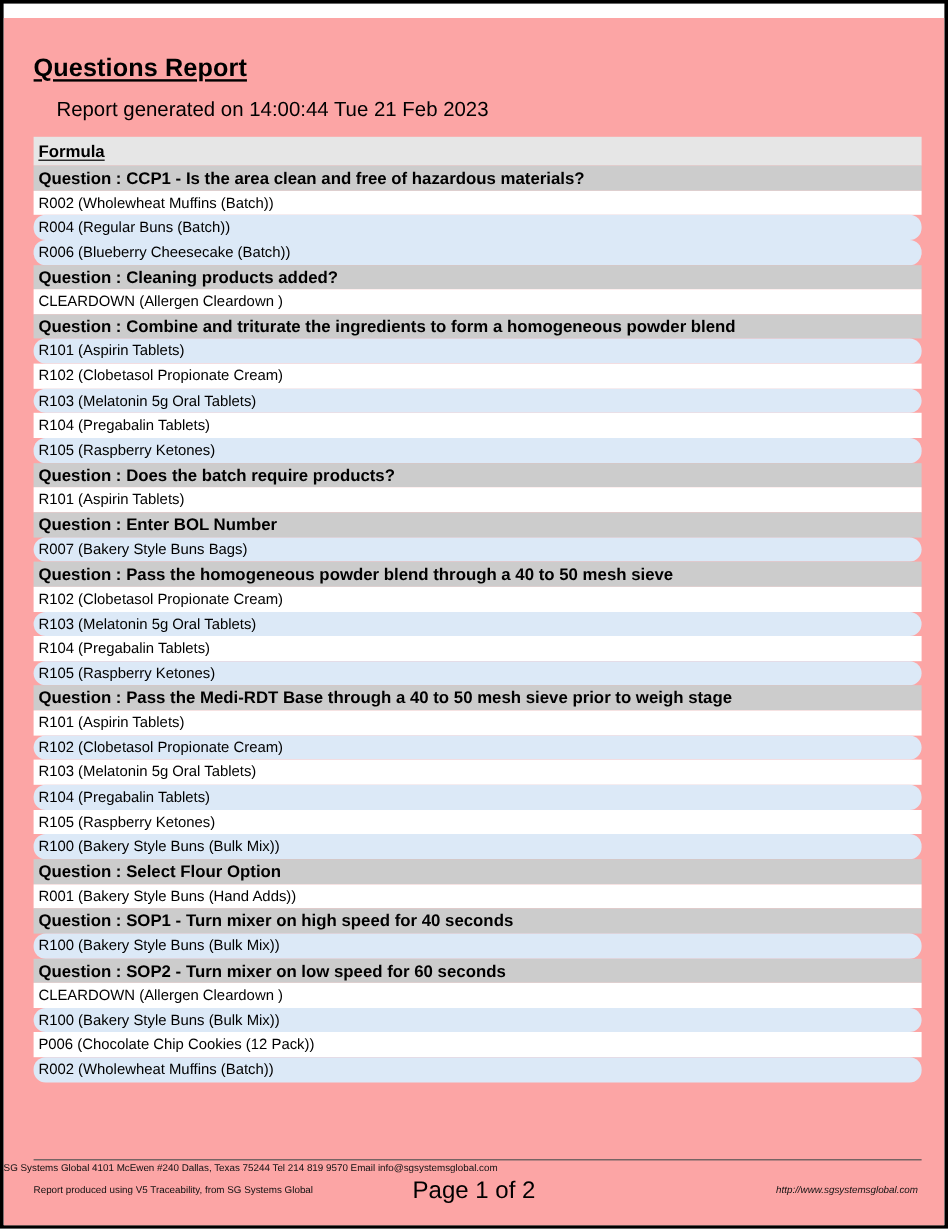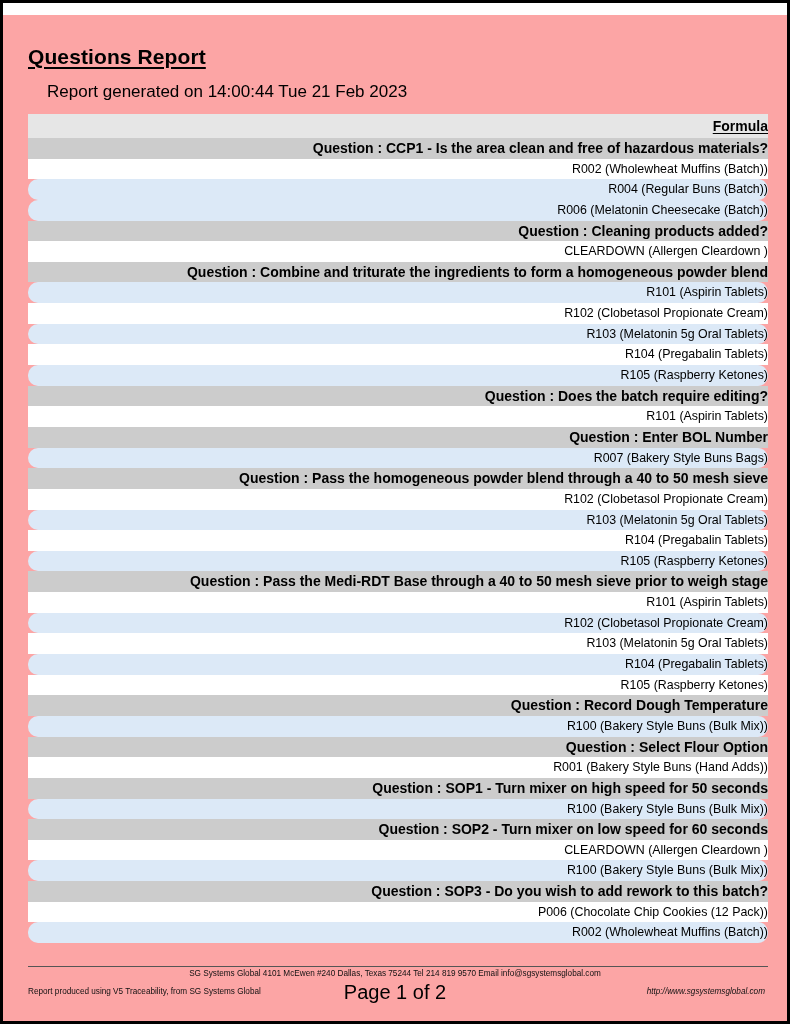--- a/index.html
+++ b/index.html
@@ -111,21 +111,20 @@
     color: #0d0d0d;
     white-space: nowrap;
   }
 
   
   .table {
     position: absolute;
     left: 25px;
     top: 99px;
     width: 740px;
-    text-align: right;
   }
   .row {
     position: relative;
     height: 20.65px;
     line-height: 20.65px;
     padding-left: 4px;
     font-size: 12.4px;
     white-space: nowrap;
     overflow: hidden;
   }
@@ -156,21 +155,21 @@
     height: 1px;
     background: #555555;
   }
 
   
   .footer-address {
     position: absolute;
     left: 0;
     top: 954px;
     width: 784px;
-    text-align: center;
+    text-align: left;
     font-size: 8.2px;
     color: #111111;
     white-space: nowrap;
   }
   .footer-left {
     position: absolute;
     left: 25px;
     top: 972px;
     font-size: 8.2px;
     color: #111111;
@@ -206,54 +205,52 @@
       <div class="report-title">Questions Report</div>
       <div class="report-generated">Report generated on 14:00:44 Tue 21 Feb 2023</div>
 
     </div>
 
     <div class="table" id="report-table">
         <div class="row section"><span class="sec-text">Formula</span></div>
         <div class="row question">Question : CCP1 - Is the area clean and free of hazardous materials?</div>
         <div class="row data-odd">R002 (Wholewheat Muffins (Batch))</div>
         <div class="row data-even">R004 (Regular Buns (Batch))</div>
-        <div class="row data-even">R006 (Melatonin Cheesecake (Batch))</div>
+        <div class="row data-even">R006 (Blueberry Cheesecake (Batch))</div>
         <div class="row question">Question : Cleaning products added?</div>
         <div class="row data-odd">CLEARDOWN (Allergen Cleardown )</div>
         <div class="row question">Question : Combine and triturate the ingredients to form a homogeneous powder blend</div>
         <div class="row data-even">R101 (Aspirin Tablets)</div>
         <div class="row data-odd">R102 (Clobetasol Propionate Cream)</div>
         <div class="row data-even">R103 (Melatonin 5g Oral Tablets)</div>
         <div class="row data-odd">R104 (Pregabalin Tablets)</div>
         <div class="row data-even">R105 (Raspberry Ketones)</div>
-        <div class="row question">Question : Does the batch require editing?</div>
+        <div class="row question">Question : Does the batch require products?</div>
         <div class="row data-odd">R101 (Aspirin Tablets)</div>
         <div class="row question">Question : Enter BOL Number</div>
         <div class="row data-even">R007 (Bakery Style Buns Bags)</div>
         <div class="row question">Question : Pass the homogeneous powder blend through a 40 to 50 mesh sieve</div>
         <div class="row data-odd">R102 (Clobetasol Propionate Cream)</div>
         <div class="row data-even">R103 (Melatonin 5g Oral Tablets)</div>
         <div class="row data-odd">R104 (Pregabalin Tablets)</div>
         <div class="row data-even">R105 (Raspberry Ketones)</div>
         <div class="row question">Question : Pass the Medi-RDT Base through a 40 to 50 mesh sieve prior to weigh stage</div>
         <div class="row data-odd">R101 (Aspirin Tablets)</div>
         <div class="row data-even">R102 (Clobetasol Propionate Cream)</div>
         <div class="row data-odd">R103 (Melatonin 5g Oral Tablets)</div>
         <div class="row data-even">R104 (Pregabalin Tablets)</div>
         <div class="row data-odd">R105 (Raspberry Ketones)</div>
-        <div class="row question">Question : Record Dough Temperature</div>
         <div class="row data-even">R100 (Bakery Style Buns (Bulk Mix))</div>
         <div class="row question">Question : Select Flour Option</div>
         <div class="row data-odd">R001 (Bakery Style Buns (Hand Adds))</div>
-        <div class="row question">Question : SOP1 - Turn mixer on high speed for 50 seconds</div>
+        <div class="row question">Question : SOP1 - Turn mixer on high speed for 40 seconds</div>
         <div class="row data-even">R100 (Bakery Style Buns (Bulk Mix))</div>
         <div class="row question">Question : SOP2 - Turn mixer on low speed for 60 seconds</div>
         <div class="row data-odd">CLEARDOWN (Allergen Cleardown )</div>
         <div class="row data-even">R100 (Bakery Style Buns (Bulk Mix))</div>
-        <div class="row question">Question : SOP3 - Do you wish to add rework to this batch?</div>
         <div class="row data-odd">P006 (Chocolate Chip Cookies (12 Pack))</div>
         <div class="row data-even">R002 (Wholewheat Muffins (Batch))</div>
       </div>
 
     <div class="table-rule"></div>
 
     <div class="footer-address">SG Systems Global 4101 McEwen #240 Dallas, Texas 75244 Tel 214 819 9570 Email info@sgsystemsglobal.com</div>
     <div class="footer-left">Report produced using V5 Traceability, from SG Systems Global</div>
     <div class="footer-page">Page 1 of 2</div>
     <div class="footer-right">http://www.sgsystemsglobal.com</div>

